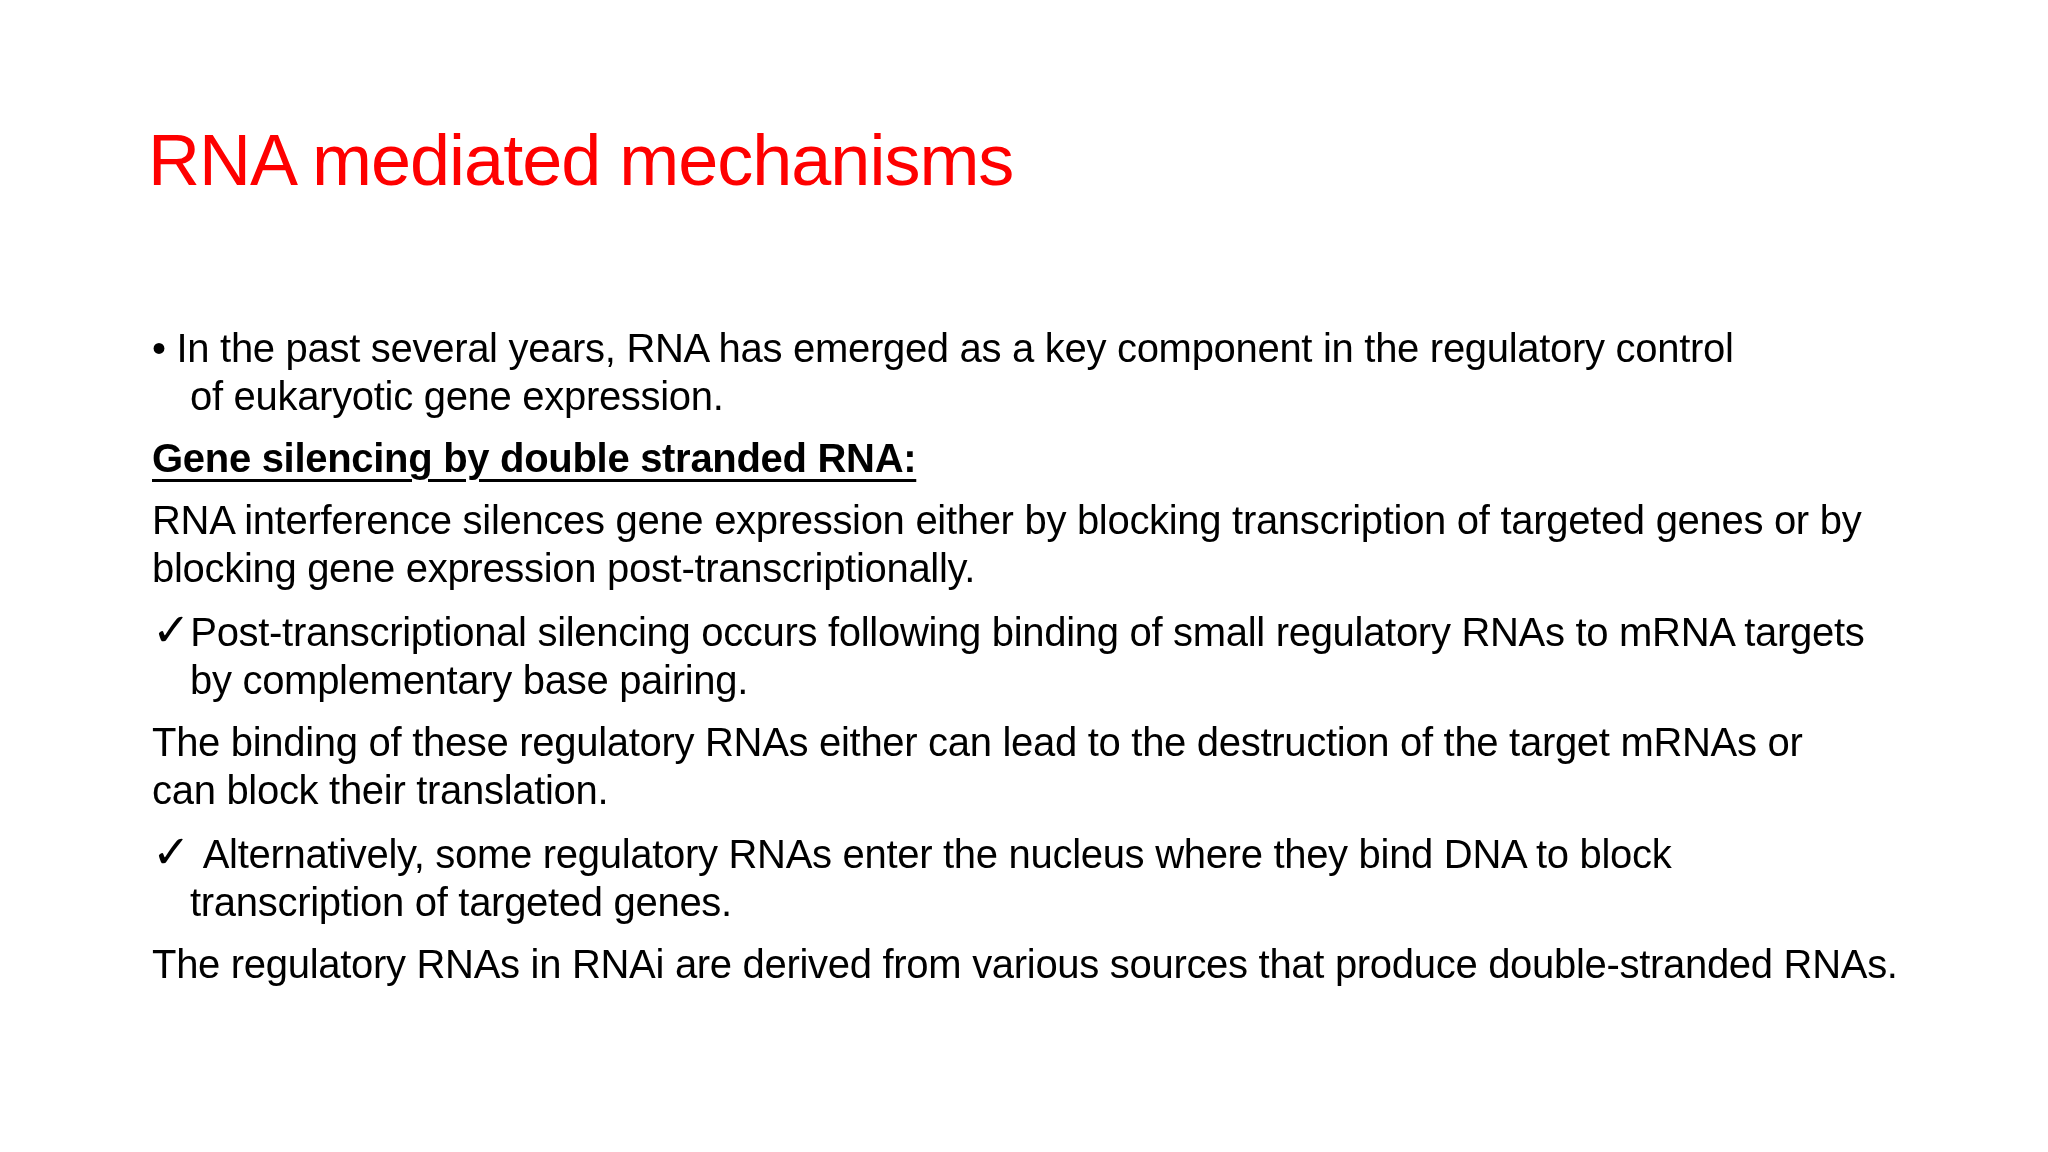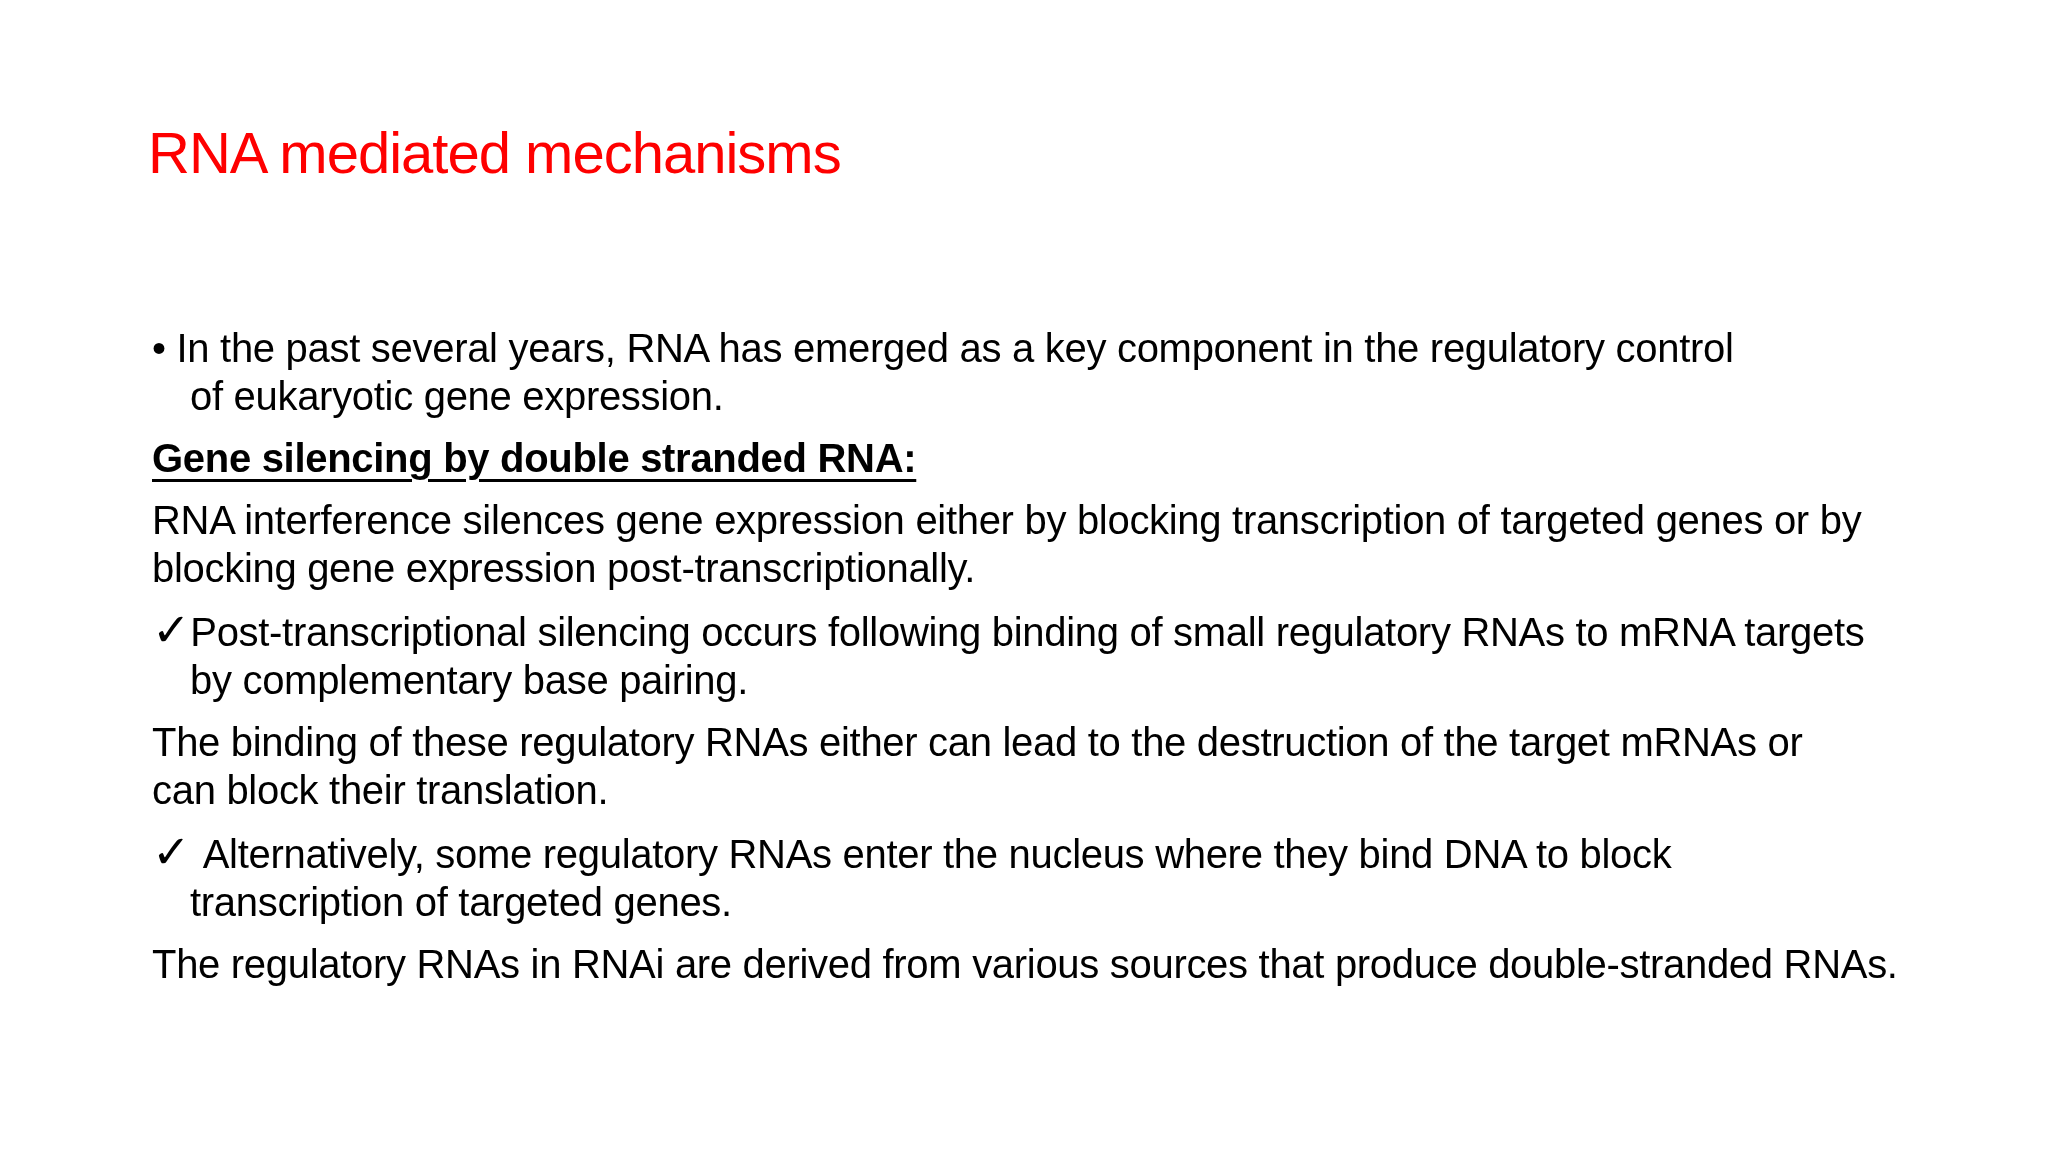--- a/index.html
+++ b/index.html
@@ -13,21 +13,21 @@
     height: 1152px;
     background: #ffffff;
     overflow: hidden;
     font-family: "Liberation Sans", "DejaVu Sans", sans-serif;
     color: #000000;
   }
   .title {
     position: absolute;
     left: 148px;
     top: 124px;
-    font-size: 58px;
+    font-size: 72px;
     line-height: 1.0;
     letter-spacing: -1px;
     white-space: pre;
     font-weight: 400;
   }
   .body {
     position: absolute;
     left: 152px;
     top: 324px;
     width: 1900px;

